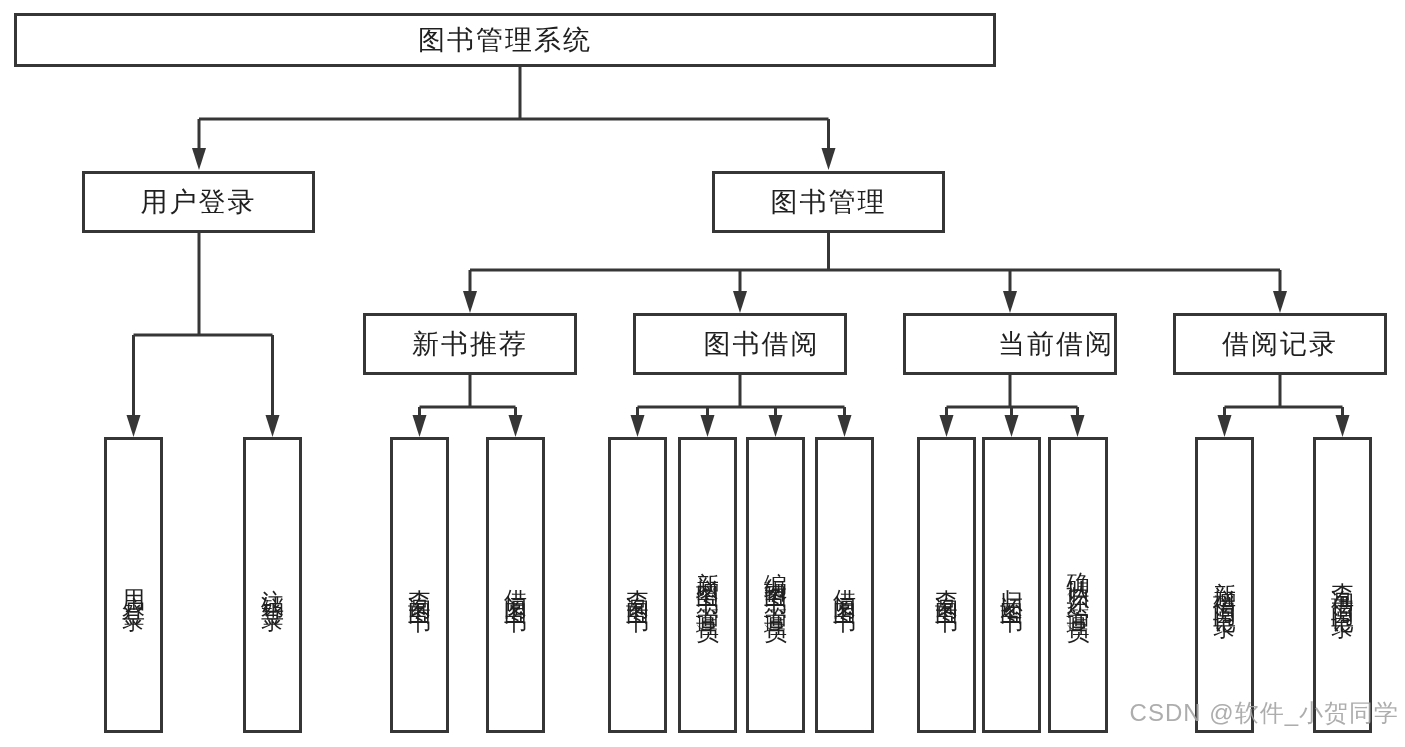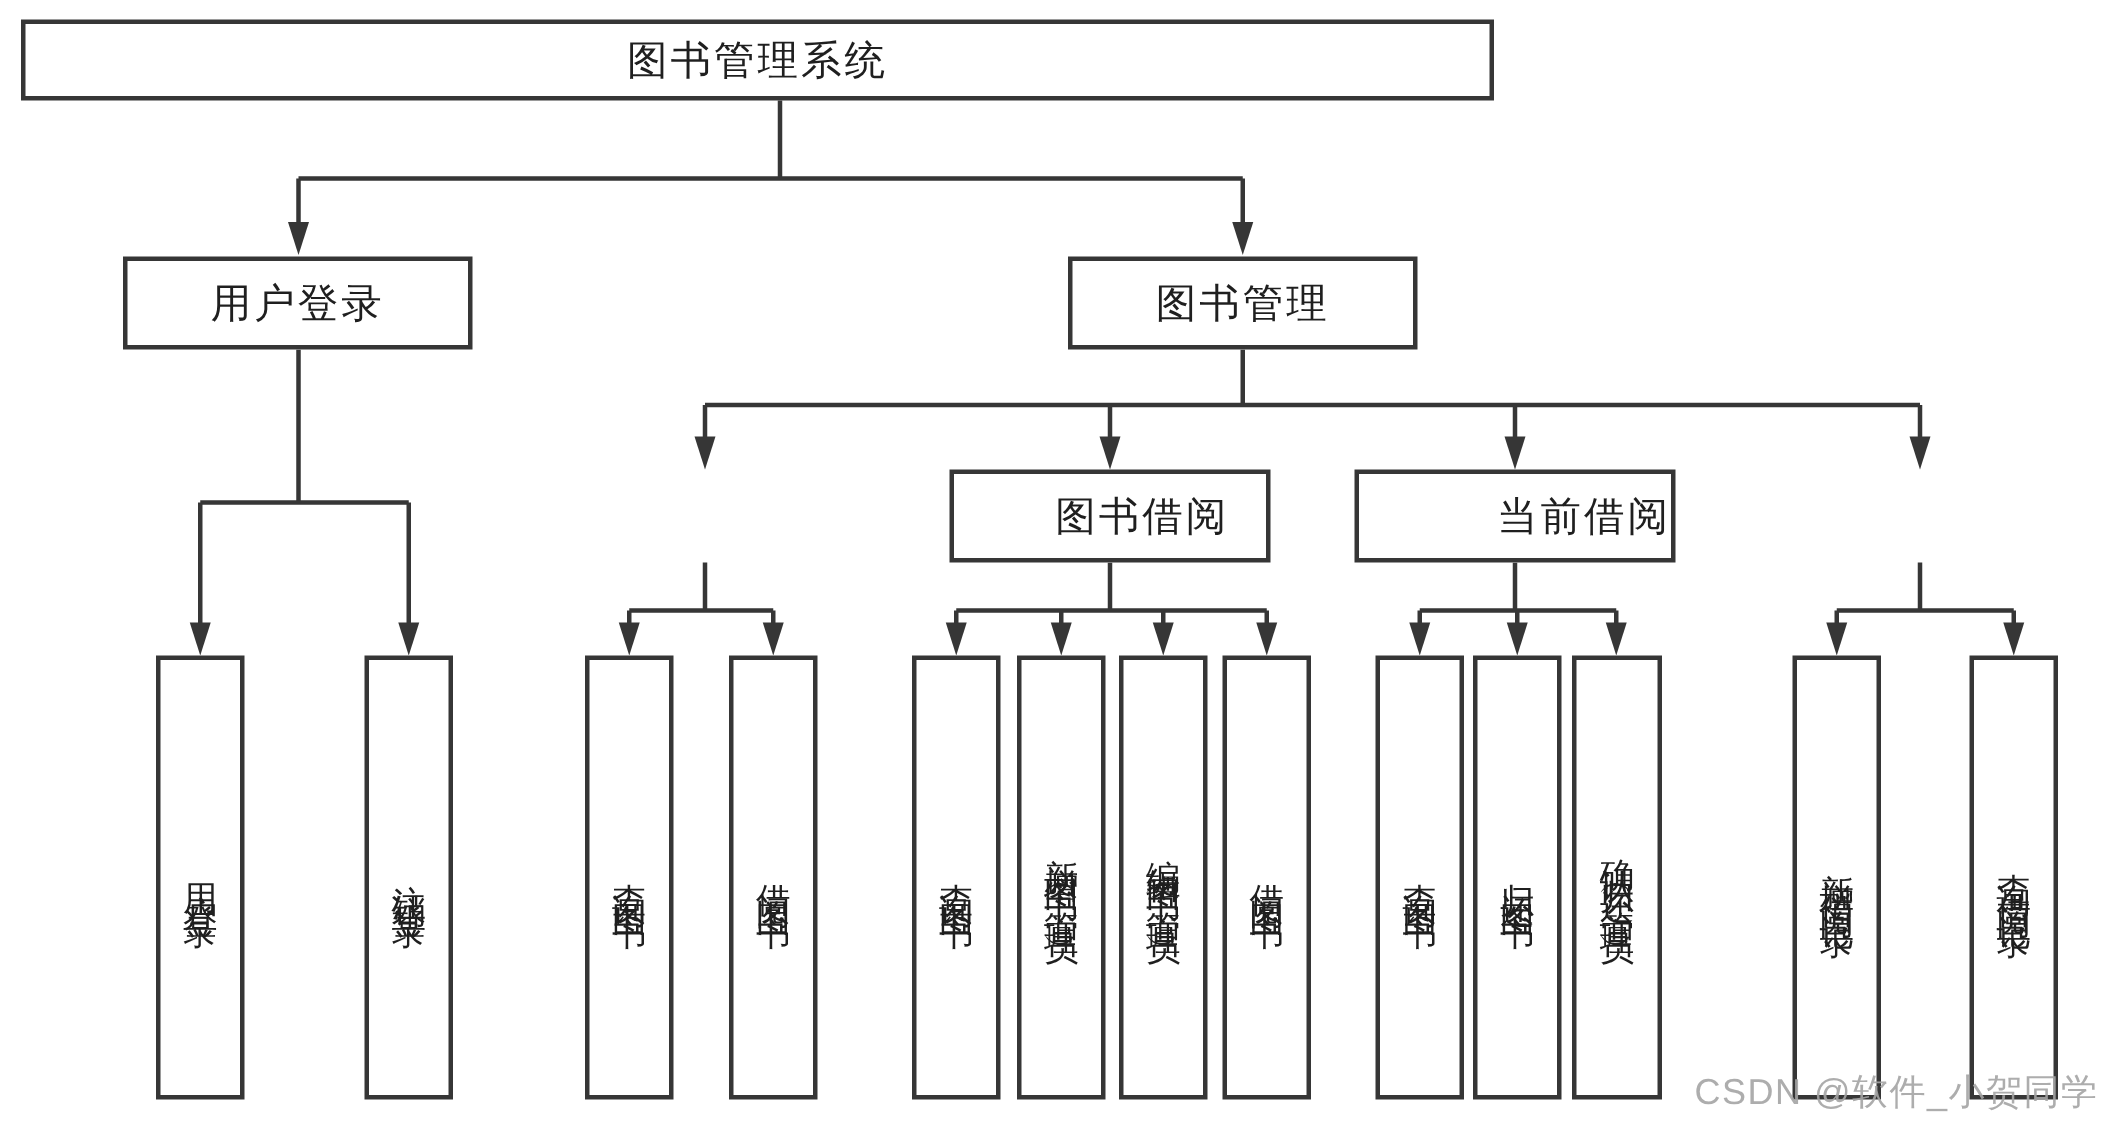--- a/index.html
+++ b/index.html
@@ -33,21 +33,21 @@
   .node.v .vlabel {
     writing-mode: vertical-rl;
     text-orientation: mixed;
     letter-spacing: 7px;
     line-height: 1;
     white-space: nowrap;
   }
   .watermark {
     position: absolute;
     right: 6px;
-    bottom: 3px;
+    bottom: 18px;
     font-size: 24px;
     letter-spacing: 1px;
     color: rgba(164,164,164,0.9);
     z-index: 3;
     white-space: nowrap;
   }
 </style>
 </head>
 <body>
 
@@ -97,25 +97,31 @@
     <span>图书管理系统</span>
   </div>
 
   <div class="node h" style="left:82px; top:171px; width:233px; height:62px;">
     <span>用户登录</span>
   </div>
   <div class="node h" style="left:712px; top:171px; width:233px; height:62px;">
     <span>图书管理</span>
   </div>
 
+  <div class="node h" style="left:363px; top:313px; width:214px; height:62px;">
+    <span>新书推荐</span>
+  </div>
   <div class="node h" style="left:633px; top:313px; width:214px; height:62px;padding-left:43px;">
     <span>图书借阅</span>
   </div>
   <div class="node h" style="left:903px; top:313px; width:214px; height:62px;justify-content:flex-end;">
     <span>当前借阅</span>
+  </div>
+  <div class="node h" style="left:1173px; top:313px; width:214px; height:62px;">
+    <span>借阅记录</span>
   </div>
 
   <div class="node v" style="left:104px; top:437px; width:59px; height:296px;">
     <span class="vlabel">用户登录</span>
   </div>
   <div class="node v" style="left:243px; top:437px; width:59px; height:296px;">
     <span class="vlabel">注销登录</span>
   </div>
 
   <div class="node v" style="left:390px; top:437px; width:59px; height:296px;">

